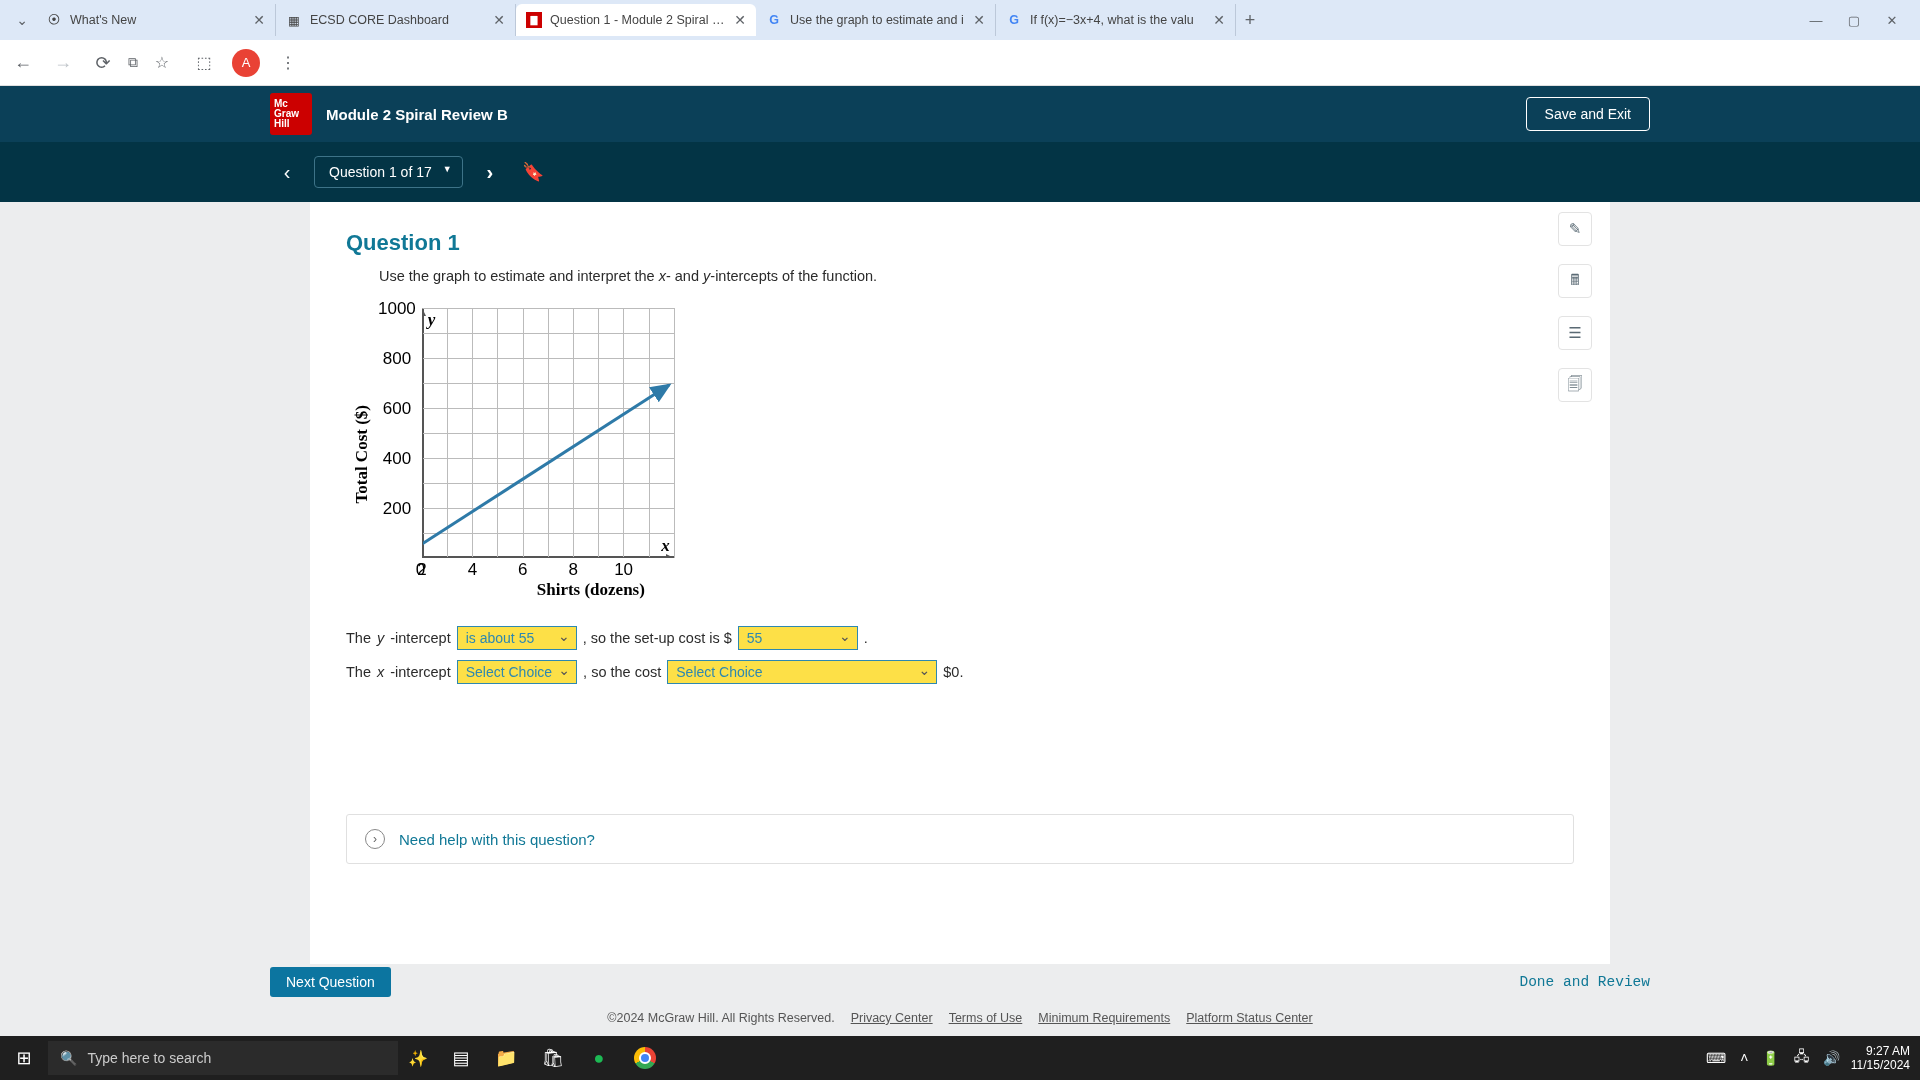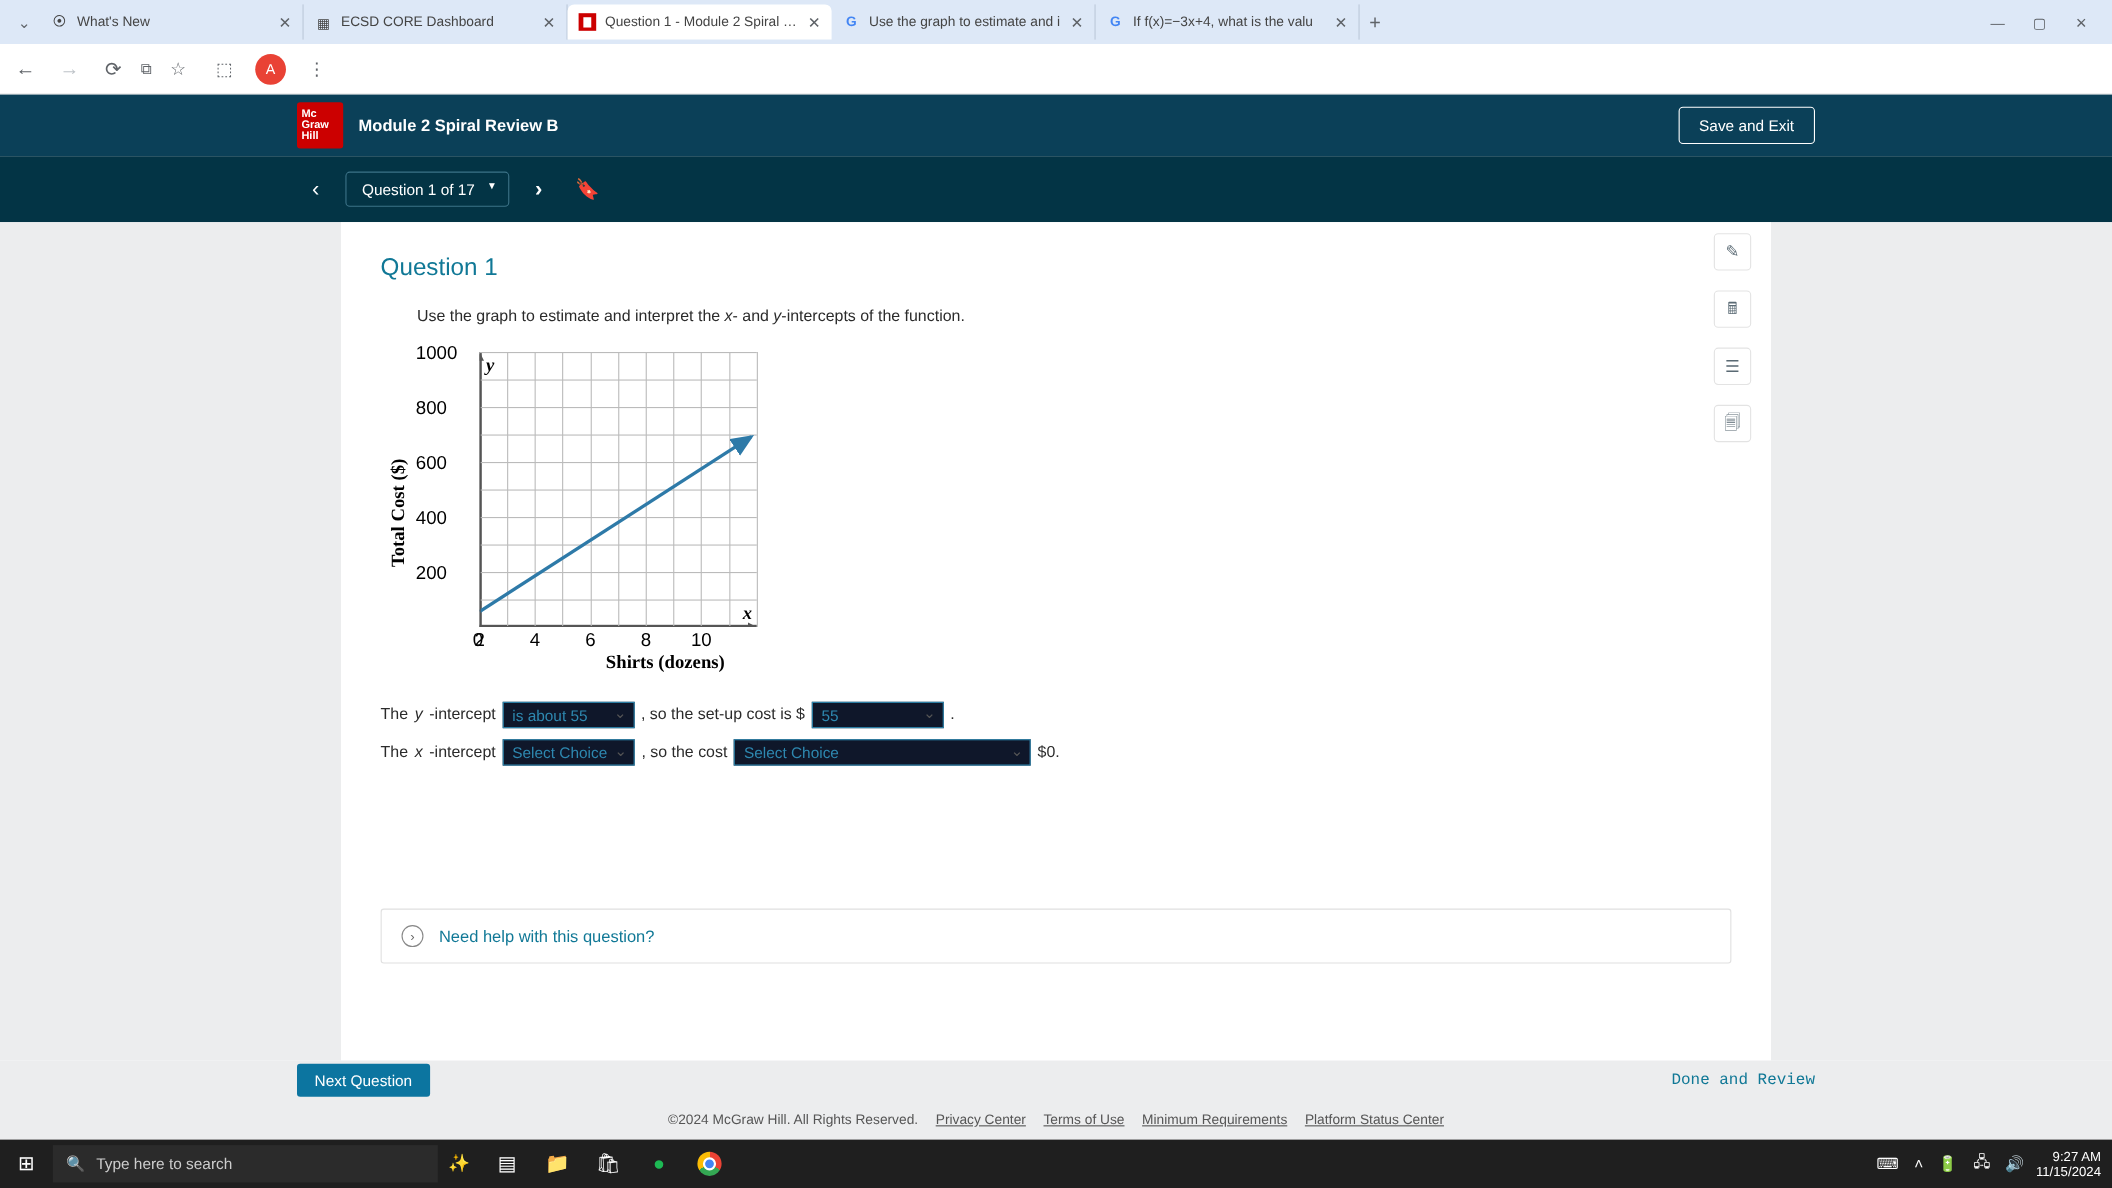--- a/index.html
+++ b/index.html
@@ -36,43 +36,43 @@
   .sub-bar .content-wrap { display:flex; align-items:center; gap:10px; }
   .arrow-btn { width:34px; height:34px; display:flex; align-items:center; justify-content:center; color:#fff; font-size:20px; cursor:pointer; }
   .arrow-btn.right { font-weight:bold; }
   .qselect { border:1px solid #3d7388; color:#fff; background:transparent; padding:7px 30px 7px 14px; border-radius:4px; font-size:14px; position:relative; cursor:pointer;}
   .qselect:after { content:'▼'; font-size:9px; position:absolute; right:10px; color:#fff;}
   .bookmark-icon { font-size:18px; color:#fff; margin-left:6px;}
 
   
   .main-area { background:#ecedee; position:relative; height: calc(1080px - 40px - 46px - 56px - 60px - 36px - 36px - 44px); }
   .question-page { width: 1300px; background:#fff; margin:0 auto; height:100%; padding:28px 36px; position:relative; }
-  .q-heading { color:#107896; font-size:22px; font-weight:normal; margin-bottom:24px; }
+  .q-heading { color:#107896; font-size:22px; font-weight:bold; margin-bottom:12px; }
   .q-prompt { font-size:14.5px; color:#2b2b2b; margin-bottom:24px;margin-left:33px; }
   .q-prompt i { font-style:italic; }
 
   .chart-wrap { margin-left: 6px; margin-bottom:26px; }
   .chart-title { font-family: "Times New Roman", serif; font-size:22px; font-weight:bold; color:#222; margin-left:82px; margin-bottom:4px; }
   .chart-body { display:flex; }
   .ylabel { writing-mode:vertical-rl; transform:rotate(180deg); font-family:"Times New Roman",serif; font-size:17px; font-weight:bold; align-self:center; margin-right:6px; }
-  .yticks { display:flex; flex-direction:column; justify-content:space-between; height:250px; font-family:"Times New Roman",serif; font-size:17px; text-align:left; padding-right:20px;}
+  .yticks { display:flex; flex-direction:column; justify-content:space-between; height:250px; font-family:"Times New Roman",serif; font-size:17px; text-align:center; padding-right:6px;}
   .yticks span{ height:0; position:relative; top:-9px;}
   .plot { position:relative; width:252px; height:250px; }
   .grid { position:absolute; inset:0; border-left:2px solid #555; border-bottom:2px solid #555; }
   .gline-v, .gline-h { position:absolute; background:#bbb; }
   .axis-y-lbl { position:absolute; left:6px; top:2px; font-family:"Times New Roman",serif; font-style:italic; font-weight:bold; font-size:17px;}
   .axis-x-lbl { position:absolute; right:4px; bottom:2px; font-family:"Times New Roman",serif; font-style:italic; font-weight:bold; font-size:17px;}
   .arrowline { position:absolute; }
   .xticks { display:flex; width:252px; margin-left:0; font-family:"Times New Roman",serif; font-size:17px; margin-top:2px; }
   .xticks span{ width:50.4px; text-align:center; position:relative; left:-25px;}
   .xticks .zero { width:0; text-align:right; left:-6px; }
   .xlabel { font-family:"Times New Roman",serif; font-size:17px; font-weight:bold; text-align:center; width:252px; margin-left:43px; }
 
   .answer-row { font-size:14.5px; color:#2b2b2b; display:flex; align-items:center; gap:6px; margin-bottom:10px; flex-wrap:wrap;}
-  .dropdown { border:1px solid #2e88b0; color:#2e88b0; padding:3px 24px 3px 8px; font-size:14px; position:relative; min-width:120px; display:inline-flex; cursor:pointer; background:#0f172a;}
+  .dropdown { border:1px solid #2e88b0; color:#2e88b0; padding:3px 24px 3px 8px; font-size:14px; position:relative; min-width:120px; display:inline-flex; cursor:pointer; background:#fde047;}
   .dropdown:after { content:'⌄'; position:absolute; right:6px; top:1px; font-size:14px; color:#555; }
 
   .help-bar { margin-top:130px; border:1px solid #e0e0e0; border-radius:3px; padding:14px 18px; display:flex; align-items:center; gap:14px; cursor:pointer; }
   .help-bar .circ { width:20px; height:20px; border:1.5px solid #888; border-radius:50%; display:flex; align-items:center; justify-content:center; font-size:12px; color:#666;}
   .help-bar .txt { color:#107896; font-size:15px;}
 
   .right-tools { position:absolute; right:18px; top:10px; display:flex; flex-direction:column; gap:18px; }
   .tool { width:34px; height:34px; border:1px solid #e3e3e3; border-radius:4px; display:flex; align-items:center; justify-content:center; color:#5a6a74; font-size:15px; cursor:pointer; }
 
   

